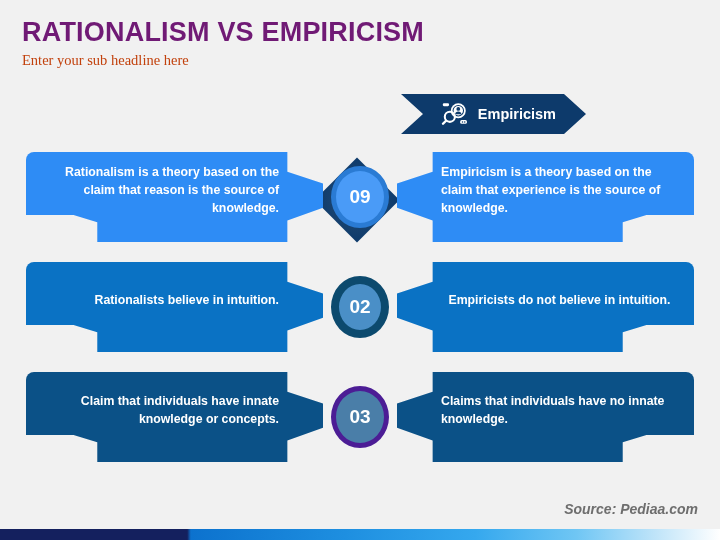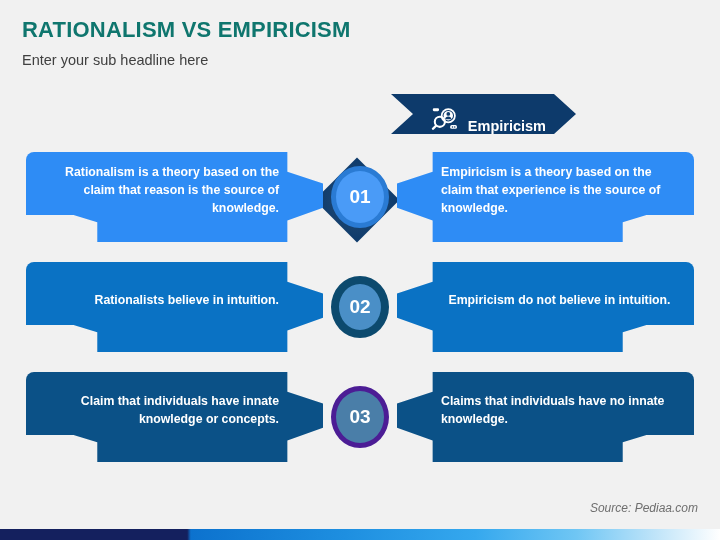--- a/index.html
+++ b/index.html
@@ -7,47 +7,47 @@
     width:720px; height:540px;
     background:#F1F1F1;
     font-family:"Liberation Sans", sans-serif;
     overflow:hidden;
   }
   .slide { position:relative; width:720px; height:540px; background:#F1F1F1; }
 
   
   .title {
     position:absolute; left:22px; top:17px;
-    font-size:22px; font-weight:bold; color:#0f766e;
+    font-size:27px; font-weight:bold; color:#701a75;
     letter-spacing:0.2px; white-space:nowrap;
   }
   .subtitle {
     position:absolute; left:22px; top:52px;
-    font-size:14.5px; color:#404040; white-space:nowrap;
+    font-size:14.5px; color:#c2410c; white-space:nowrap;font-family:Liberation Serif, serif;
   }
 
   
   .banner { position:absolute; left:0; top:86px; width:720px; height:56px; }
 
   .arrow-left, .arrow-right {
     position:absolute; top:8px; height:40px;
     background:#0D3A6B;
     display:flex; align-items:center;
   }
   .arrow-left {
     left:133px; width:185px;
     -webkit-clip-path: polygon(0 0, calc(100% - 22px) 0, 100% 50%, calc(100% - 22px) 100%, 0 100%, 22px 50%);
     clip-path: polygon(0 0, calc(100% - 22px) 0, 100% 50%, calc(100% - 22px) 100%, 0 100%, 22px 50%);
     justify-content:flex-start; padding-left:30px;
   }
   .arrow-right {
-    left:391px; width:185px;
+    left:401px; width:185px;
     -webkit-clip-path: polygon(0 0, calc(100% - 22px) 0, 100% 50%, calc(100% - 22px) 100%, 0 100%, 22px 50%);
     clip-path: polygon(0 0, calc(100% - 22px) 0, 100% 50%, calc(100% - 22px) 100%, 0 100%, 22px 50%);
-    justify-content:flex-end; padding-right:30px;align-items:flex-end;
+    justify-content:flex-end; padding-right:30px;
   }
   .arrow-label {
     color:#FFFFFF; font-size:14.5px; font-weight:bold; white-space:nowrap;
   }
   .banner-icon { width:30px; height:30px; display:block; }
   .arrow-left .banner-icon { margin-left:10px; }
   .arrow-right .banner-icon { margin-right:8px; }
 
   .vs-diamond {
     position:absolute; left:327px; top:84px;
@@ -99,21 +99,21 @@
     display:flex; align-items:center; justify-content:center;
     color:#FFFFFF; font-size:19px; font-weight:bold;
   }
   #row-1 .badge { background:#4A9BF7; border:5px solid #2A7BD4; }
   #row-2 .badge { background:#4A8FC7; border:8px solid #0c4a6e; }
   #row-3 .badge { background:#4A7EA8; border:5px solid #4c1d95; }
 
   
   .source {
     position:absolute; right:22px; top:501px;
-    font-size:12px; font-style:italic; font-weight:normal; color:#6E6E6E;margin-left:47px;
+    font-size:14px; font-style:italic; font-weight:bold; color:#6E6E6E;margin-left:47px;
   }
   .bottom-bar {
     position:absolute; left:0; bottom:0; width:720px; height:11px;
     background: linear-gradient(to right,
       #14205E 0%, #14205E 26%,
       #0C72CE 26.5%, #1E8FE0 48%,
       #35A8EE 66%, #6FC6F4 80%,
       #BFE4F9 91%, #FFFFFF 100%);
   }
 </style>
@@ -148,33 +148,33 @@
       </span>
       <span class="arrow-label">Empiricism</span>
     </div>
 
   </div>
 
   <div class="row" id="row-1">
     <div class="card card-left" style="background: rgb(46, 140, 245);">
       <div class="card-text">Rationalism is a theory based on the claim that reason is the source of knowledge.</div>
     </div>
-    <div class="badge">01</div>
+    <div class="badge">09</div>
     <div class="card card-right" style="background: rgb(46, 140, 245);">
       <div class="card-text">Empiricism is a theory based on the claim that experience is the source of knowledge.</div>
     </div>
   </div>
 
   <div class="row" id="row-2">
     <div class="card card-left" style="background: rgb(10, 114, 196);">
       <div class="card-text">Rationalists believe in intuition.</div>
     </div>
     <div class="badge">02</div>
     <div class="card card-right" style="background: rgb(10, 114, 196);">
-      <div class="card-text">Empiricism do not believe in intuition.</div>
+      <div class="card-text">Empiricists do not believe in intuition.</div>
     </div>
   </div>
 
   <div class="row" id="row-3">
     <div class="card card-left" style="background: rgb(11, 81, 135);">
       <div class="card-text">Claim that individuals have innate knowledge or concepts.</div>
     </div>
     <div class="badge">03</div>
     <div class="card card-right" style="background: rgb(11, 81, 135);">
       <div class="card-text">Claims that individuals have no innate knowledge.</div>

